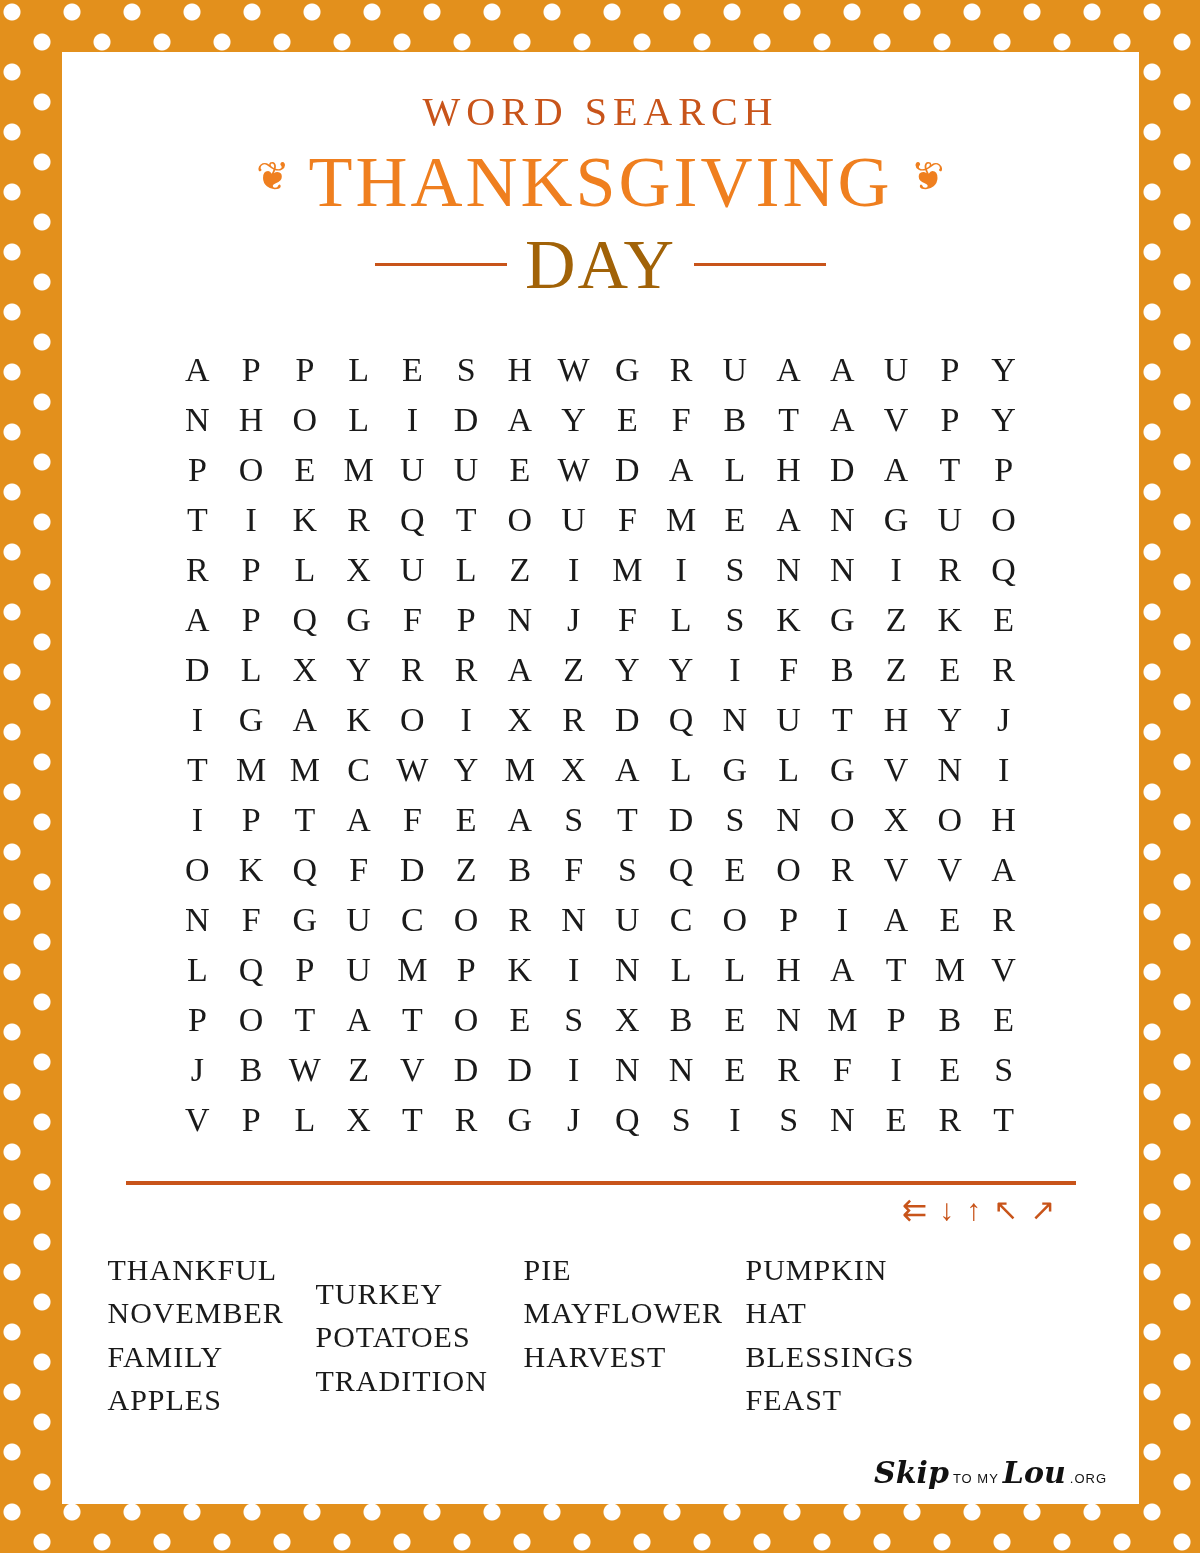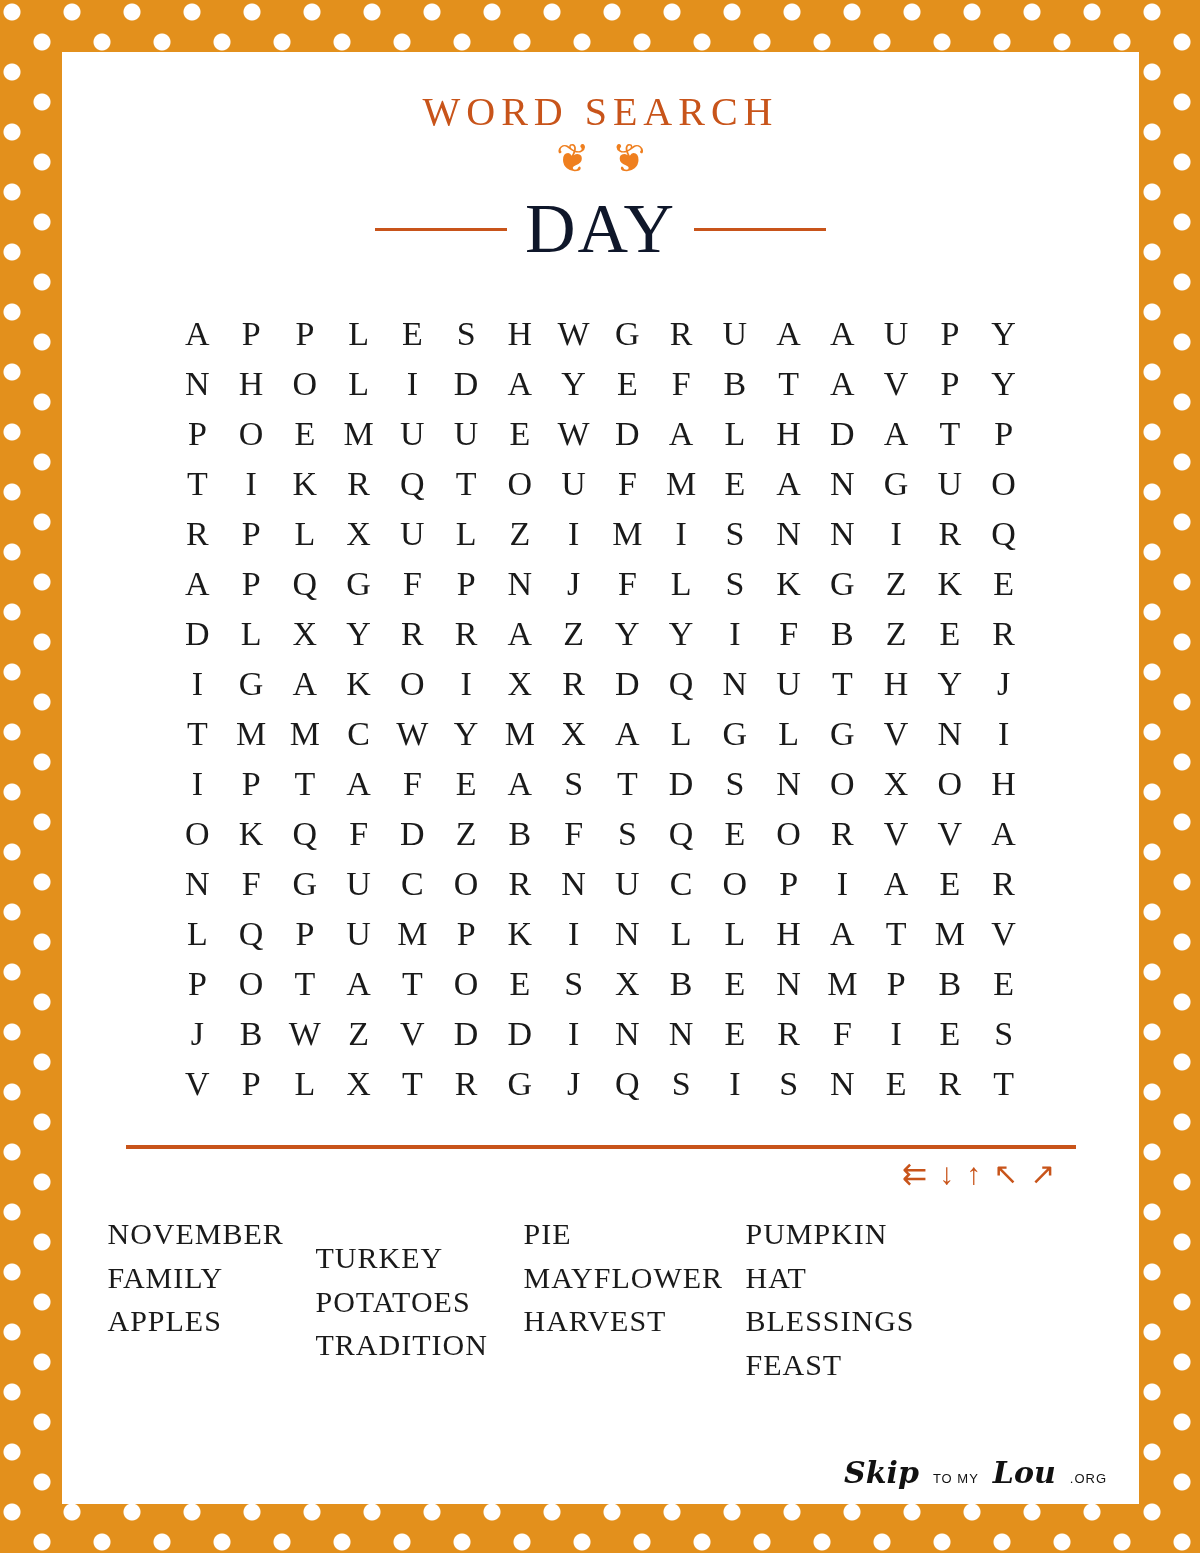--- a/index.html
+++ b/index.html
@@ -74,21 +74,21 @@
     gap: 18px;
   }
   .title-sub-row .rule {
     width: 132px;
     height: 3px;
     background: #c8541a;
   }
   .title-sub {
     font-size: 70px;
     letter-spacing: 2px;
-    color: #0f172a;
+    color: #a16207;
     font-weight: normal;
   }
 
   .grid-wrap {
     margin: 48px auto 0 auto;
     width: 860px;
   }
   .grid {
     display: grid;
     grid-template-columns: repeat(16, 1fr);
@@ -153,21 +153,21 @@
     color: #1a1a1a;
     line-height: 1.25;
   }
 
   .logo {
     position: absolute;
     right: 32px;
     bottom: 14px;
     display: flex;
     align-items: baseline;
-    gap: 14px;
+    gap: 4px;
     color: #111;
   }
   .logo-skip {
     font-family: "DejaVu Serif", serif;
     font-style: italic;
     font-size: 30px;
     font-weight: bold;
   }
   .logo-tomy {
     font-family: "Liberation Sans", sans-serif;
@@ -190,20 +190,21 @@
 <body>
 
 <div class="page-bg"></div>
 
 <div class="sheet">
 
   <div class="title-block">
     <div class="title-small">WORD SEARCH</div>
     <div class="title-main">
       <span class="swirl">❦</span>
+      <span>THANKSGIVING</span>
       <span class="swirl right">❦</span>
     </div>
     <div class="title-sub-row">
       <span class="rule"></span>
       <span class="title-sub">DAY</span>
       <span class="rule"></span>
     </div>
   </div>
 
   <div class="grid-wrap">
@@ -472,20 +473,21 @@
   <div class="arrows" id="arrow-row">
       <span class="arrow a1">⇇</span>
       <span class="arrow a2">↓</span>
       <span class="arrow a3">↑</span>
       <span class="arrow a4">↖</span>
       <span class="arrow a5">↗</span>
     </div>
 
   <div class="wordlist" id="word-list">
       <div class="wl-col c1">
+        <div class="word">THANKFUL</div>
         <div class="word">NOVEMBER</div>
         <div class="word">FAMILY</div>
         <div class="word">APPLES</div>
       </div>
       <div class="wl-col c2">
         <div class="word">TURKEY</div>
         <div class="word">POTATOES</div>
         <div class="word">TRADITION</div>
       </div>
       <div class="wl-col c3">

